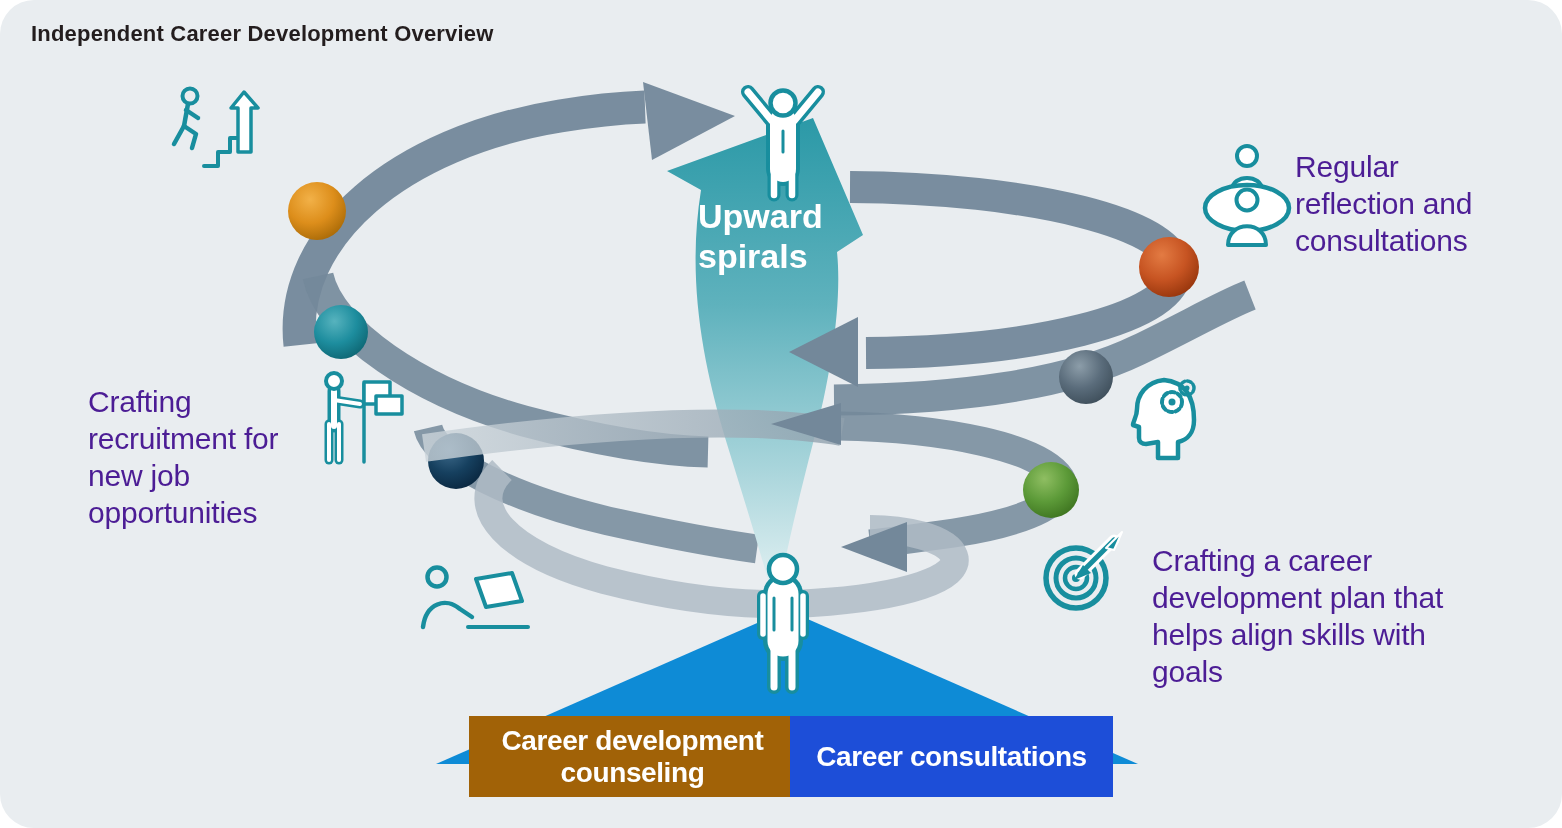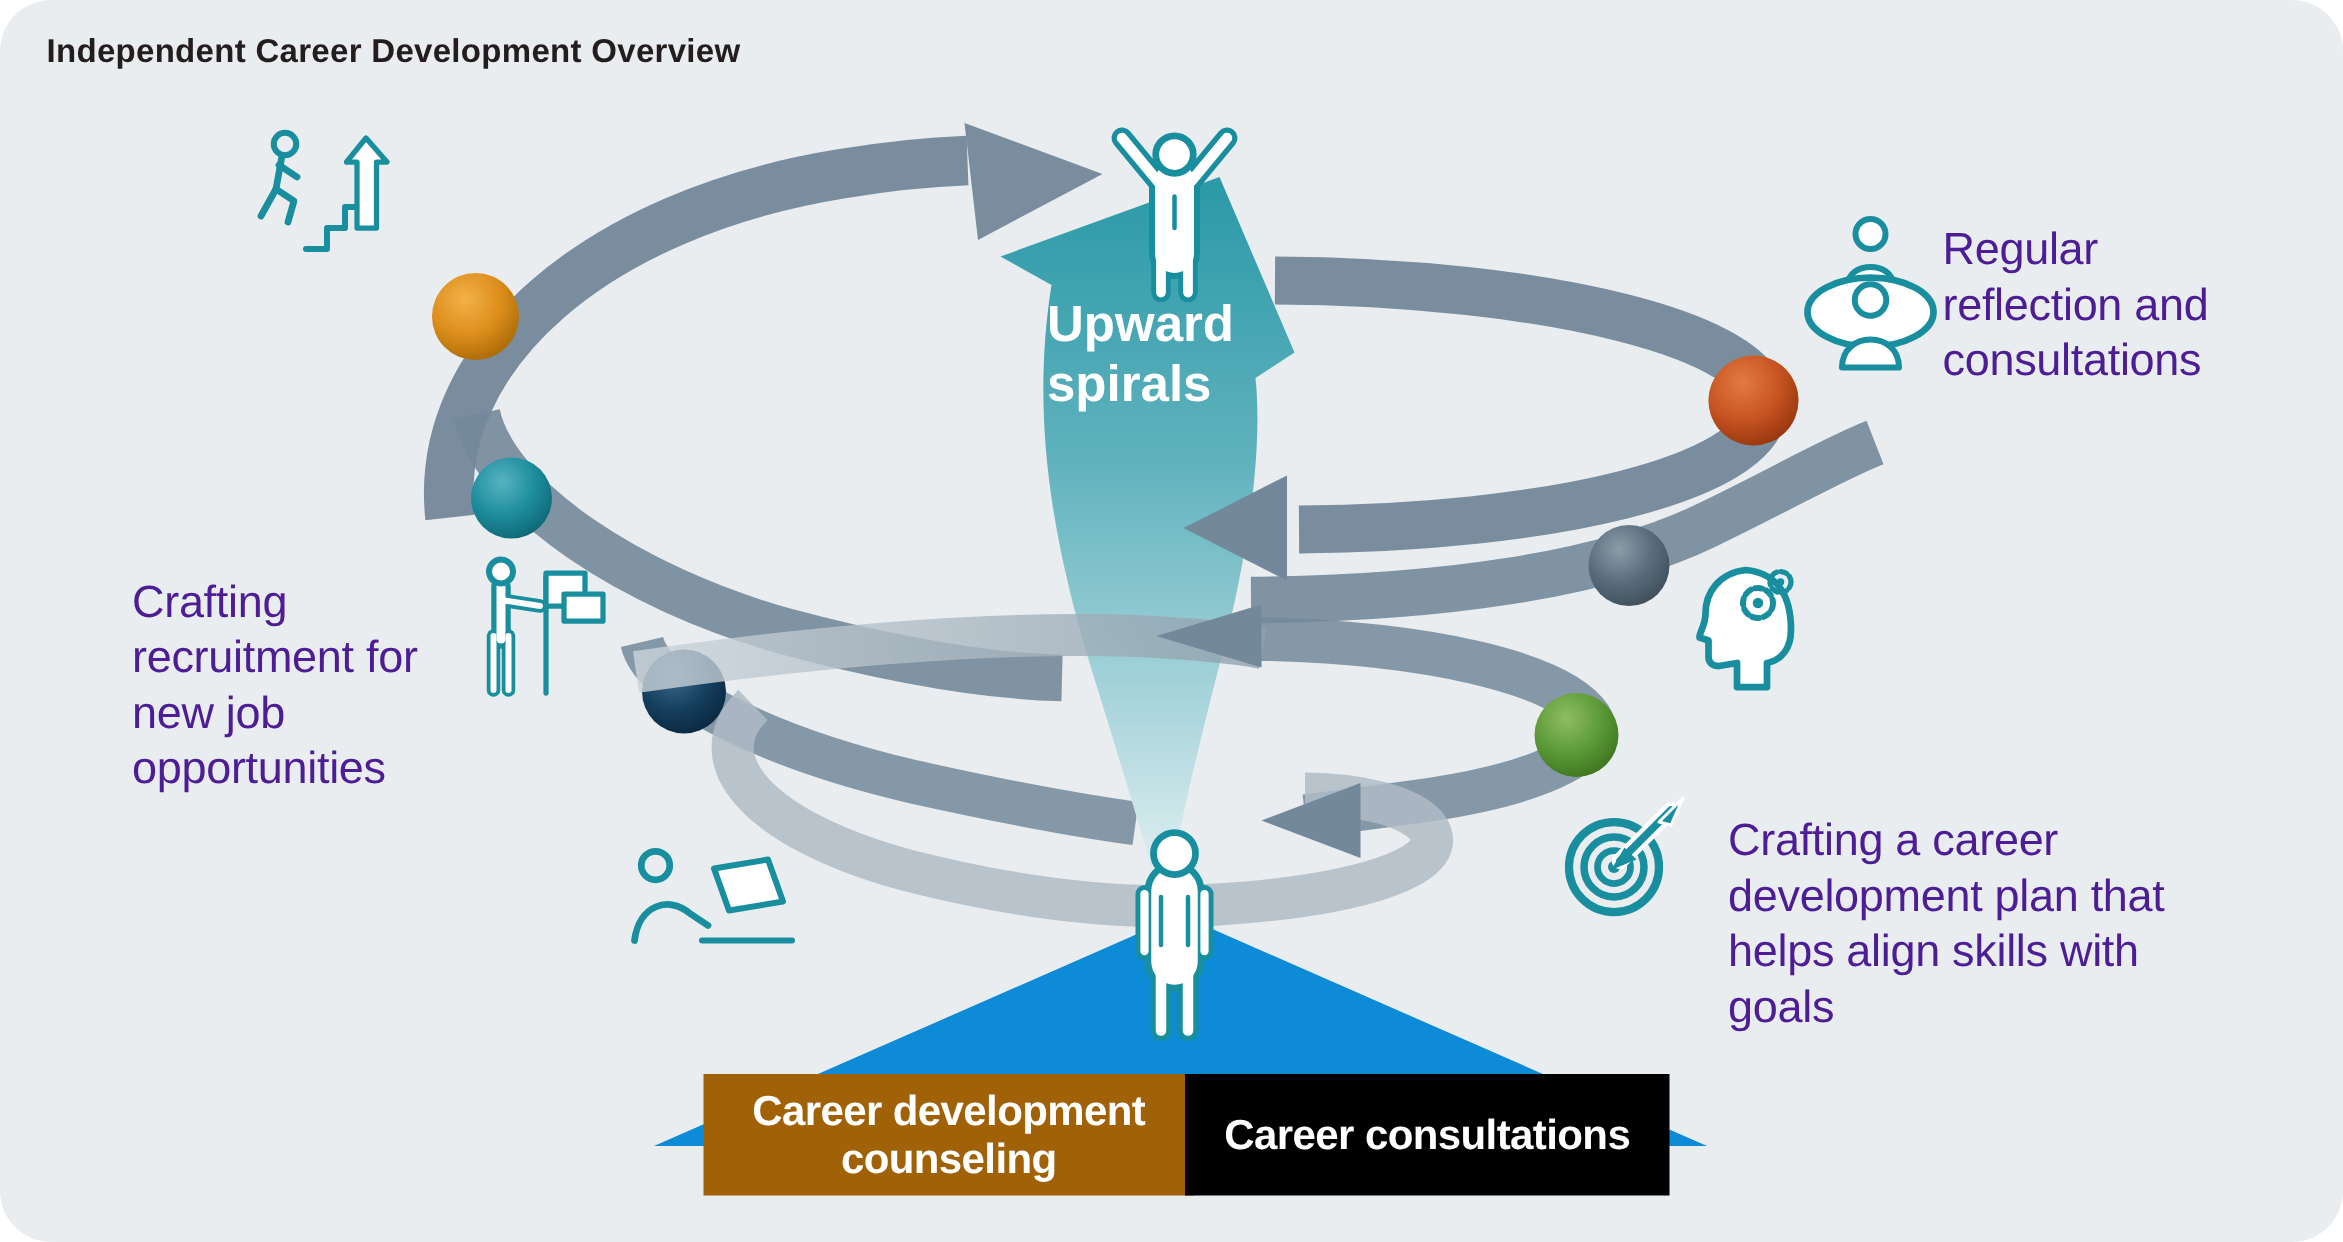--- a/index.html
+++ b/index.html
@@ -5,21 +5,21 @@
   html,body{margin:0;padding:0;background:#ffffff;}
   body{width:1562px;height:828px;font-family:"Liberation Sans",sans-serif;}
   .canvas{position:relative;width:1562px;height:828px;background:#E9EDF0;border-radius:34px;overflow:hidden;}
   .bg-svg{position:absolute;left:0;top:0;}
   .page-title{position:absolute;left:31px;top:21px;font-size:22px;font-weight:bold;color:#231D1E;letter-spacing:.2px;margin:0;}
   .label{position:absolute;font-size:30px;line-height:37px;color:#4c1d95;letter-spacing:-.2px;}
   .arrow-label{position:absolute;left:698px;top:196px;width:174px;font-size:34px;line-height:40px;font-weight:bold;color:#ffffff;}
   .icon{position:absolute;}
   .box{position:absolute;top:716px;height:81px;display:flex;align-items:center;justify-content:center;text-align:center;color:#fff;font-weight:bold;font-size:28px;line-height:32px;letter-spacing:-.4px;}
   .box-light{left:469px;width:327px;background:#a16207;}
-  .box-dark{left:790px;width:323px;background:#000000;}
+  .box-dark{left:790px;width:323px;background:#1d4ed8;}
 </style>
 </head>
 <body>
 
 <div class="canvas">
 
   <svg class="bg-svg" width="1562" height="828" viewBox="0 0 1562 828">
     <defs>
       <linearGradient id="funnelGrad" gradientUnits="userSpaceOnUse" x1="780" y1="118" x2="780" y2="612">
         <stop offset="0" stop-color="#2B99A7"></stop>

